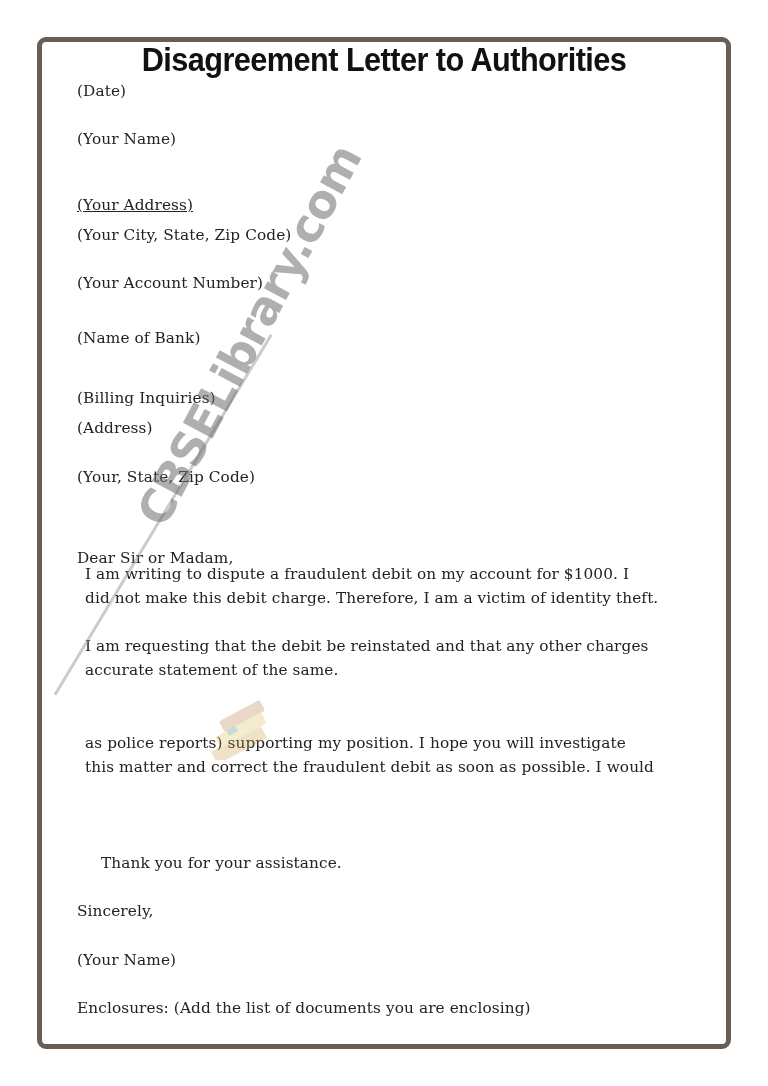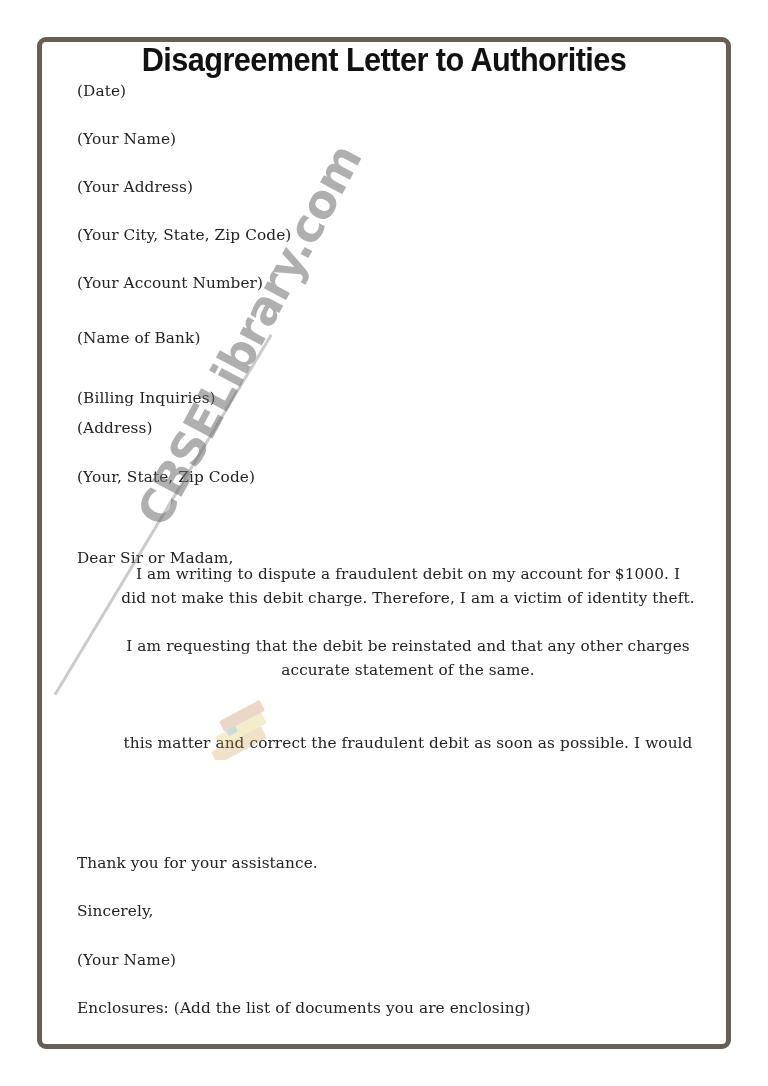--- a/index.html
+++ b/index.html
@@ -49,24 +49,23 @@
       letter-spacing: 0.1px;
     }
     .line {
       position: absolute;
       left: 0;
       white-space: nowrap;
       line-height: 24px;
     }
     .para {
       position: absolute;
-      left: 16px;
+      left: 8px;
       width: 630px;
       line-height: 24px;
-      text-align: center;
     }
     .para span {
       display: block;
       white-space: nowrap;
     }
     .watermark {
       position: absolute;
       left: 150px;
       top: 495px;
       font-family: "DejaVu Sans", sans-serif;
@@ -102,21 +101,21 @@
 </head>
 <body>
 
 <div class="frame"></div>
 
 <div class="title">Disagreement Letter to Authorities</div>
 
 <div class="content">
   <div class="line" style="top:79px;">(Date)</div>
   <div class="line" style="top:127px;">(Your Name)</div>
-  <div class="line" style="top:175px;">(Your Address)</div>
+  <div class="line" style="top:193px;text-decoration:underline;">(Your Address)</div>
   <div class="line" style="top:223px;">(Your City, State, Zip Code)</div>
   <div class="line" style="top:271px;">(Your Account Number)</div>
 
   <div class="line" style="top:326px;">(Name of Bank)</div>
   <div class="line" style="top:386px;text-align:center;">(Billing Inquiries)</div>
   <div class="line" style="top:416px;">(Address)</div>
   <div class="line" style="top:465px;">(Your, State, Zip Code)</div>
 
   <div class="line" style="top:513px;margin-top:33px;">Dear Sir or Madam,</div>
 
@@ -124,24 +123,25 @@
     <span>I am writing to dispute a fraudulent debit on my account for $1000. I</span>
     <span>did not make this debit charge. Therefore, I am a victim of identity theft.</span>
   </div>
 
   <div class="para" style="top:634px;">
     <span>I am requesting that the debit be reinstated and that any other charges</span>
     <span>accurate statement of the same.</span>
   </div>
 
   <div class="para" style="top:731px;">
+    <span>as police reports) supporting my position. I hope you will investigate</span>
     <span>this matter and correct the fraudulent debit as soon as possible. I would</span>
   </div>
 
-  <div class="line" style="top:851px;">Thank you for your assistance.</div>
+  <div class="line" style="top:851px;margin-left:24px;">Thank you for your assistance.</div>
   <div class="line" style="top:899px;">Sincerely,</div>
   <div class="line" style="top:948px;">(Your Name)</div>
   <div class="line" style="top:996px;">Enclosures: (Add the list of documents you are enclosing)</div>
 </div>
 
 <svg class="logo" viewBox="0 0 70 62">
   <rect x="6" y="40" width="56" height="14" rx="2" fill="#c89b3c" transform="rotate(-28 34 47)"></rect>
   <rect x="10" y="26" width="52" height="12" rx="2" fill="#d9c24a" transform="rotate(-28 36 32)"></rect>
   <rect x="14" y="12" width="46" height="12" rx="2" fill="#b8733a" transform="rotate(-28 37 18)"></rect>
   <rect x="22" y="30" width="10" height="6" fill="#3c7f86" transform="rotate(-28 27 33)"></rect>

